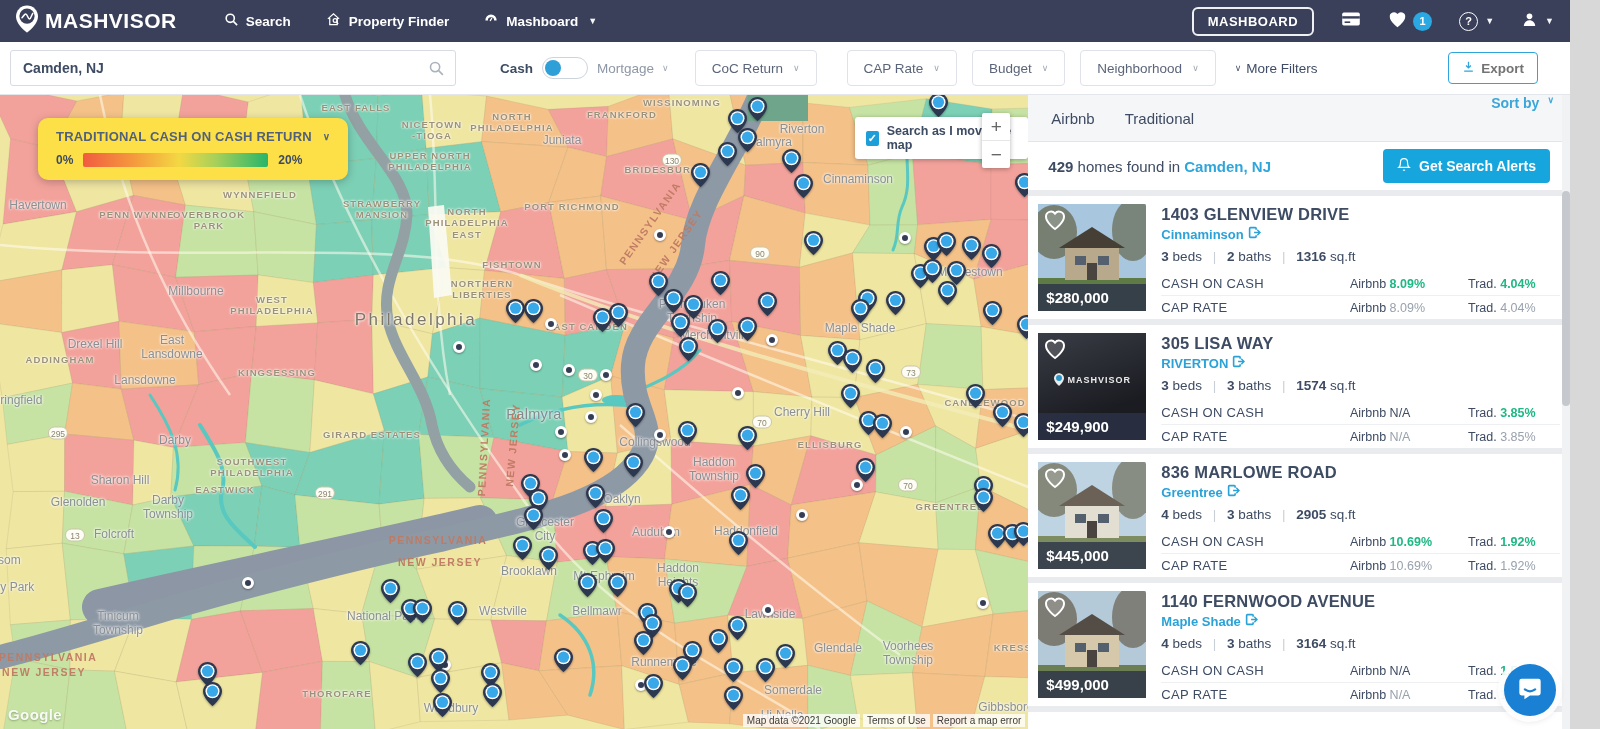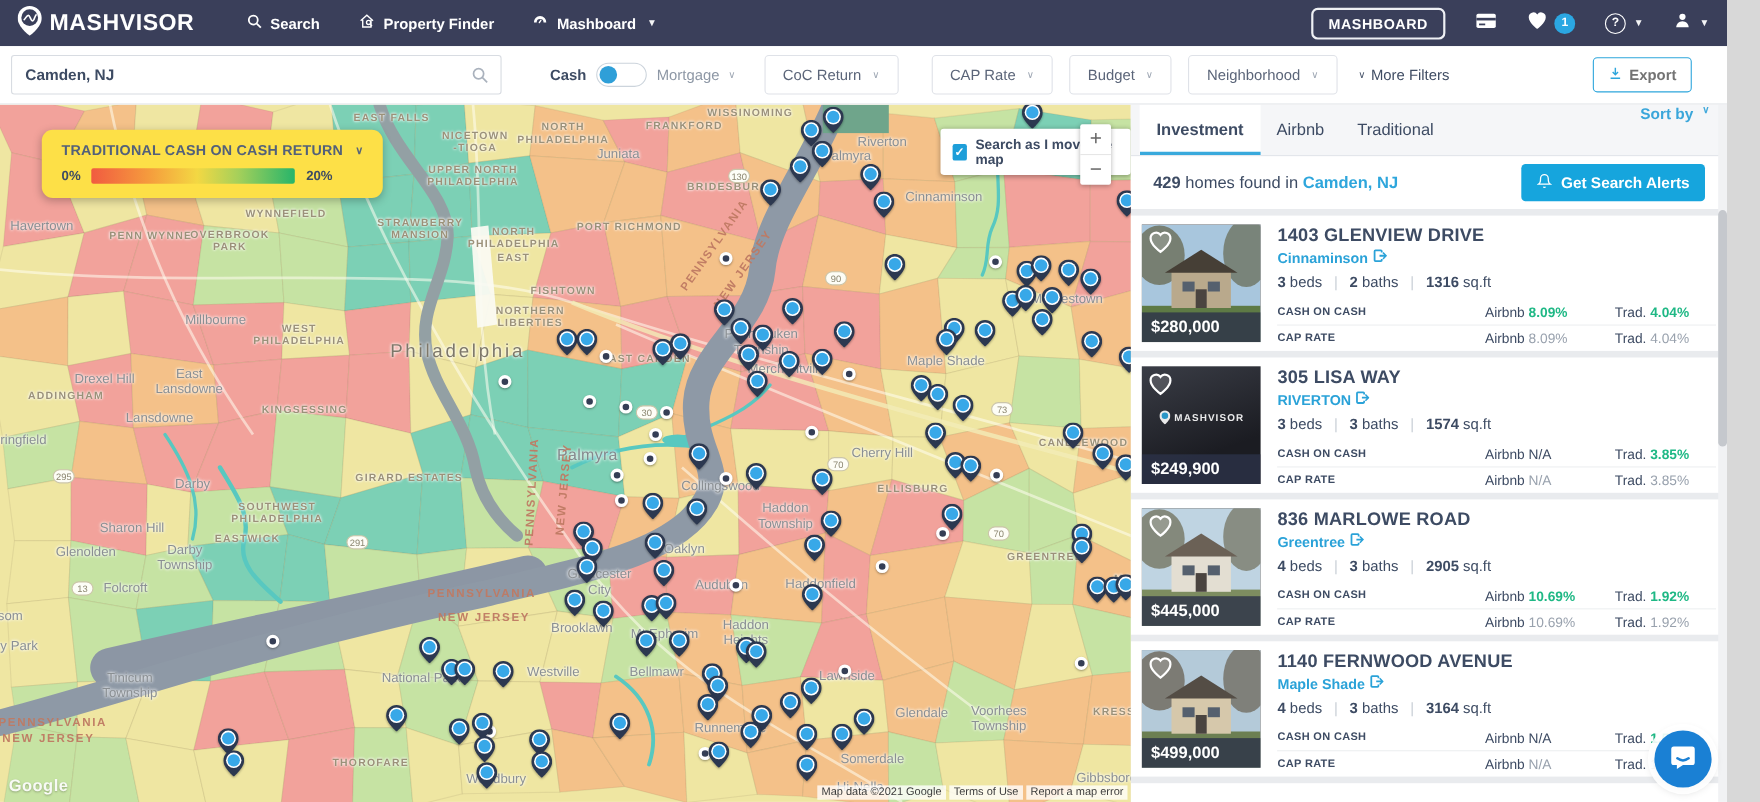--- a/index.html
+++ b/index.html
@@ -89,21 +89,21 @@
 .heart{position:absolute;top:5px;left:5px;z-index:2;cursor:pointer}
 .card-body{flex:1;margin-left:15px;min-width:0}
 .addr{font-size:16.5px;font-weight:600;color:#3d4b63;letter-spacing:.2px;margin-top:1px;white-space:nowrap}
 .hood-link{font-size:13px;font-weight:700;color:#2aa2d8;display:flex;align-items:center;gap:4px;margin-top:2px;cursor:pointer}
 .specs{font-size:13.5px;color:#3d4b63;margin-top:7px}
 .specs b{font-weight:700}
 .specs .sep{color:#c9cfd6;margin:0 7px}
 .metrics{margin-top:8px}
 .mrow{display:flex;align-items:center;height:23px}
 .mrow+.mrow{border-top:1px solid #edeff1}
-.mlabel{flex:1;font-size:10px;font-weight:700;color:#3d4b63;letter-spacing:.3px}
+.mlabel{flex:1;font-size:13px;font-weight:400;color:#3d4b63;letter-spacing:.3px}
 .mcell{width:118px;font-size:12.5px;color:#3d4b63;white-space:nowrap}
 .mcell.t{width:92px}
 .v-green{color:#1fb885;font-weight:700}
 .v-gray{color:#98a1ad}
 .v-dark{color:#3d4b63}
 .card-stub{background:#fff;flex:1}
 .sb{position:absolute;right:0;top:0;bottom:0;width:8px;background:#f1f2f4;z-index:4}
 .sb-thumb{position:absolute;right:0;top:96px;width:8px;height:215px;background:#c5c8cd;border-radius:4px;cursor:pointer}
 
 .chat{position:absolute;right:14px;bottom:13px;width:52px;height:52px;border-radius:50%;background:#1a80d4;box-shadow:0 0 0 6px rgba(255,255,255,.9),0 2px 10px rgba(0,0,0,.3);display:flex;align-items:center;justify-content:center;z-index:9;cursor:pointer}
@@ -1116,21 +1116,20 @@
       <div class="google">Google</div>
       <div class="attrib">
         <span>Map data ©2021 Google</span>
         <span>Terms of Use</span>
         <span>Report a map error</span>
       </div>
     </div>
 
     <div class="panel">
       <div class="tabs">
-        <div class="tab active">Investment</div>
         <div class="tab">Airbnb</div>
         <div class="tab">Traditional</div>
         <div class="sort">
           <span>Sort by</span>
           <span class="caret">∨</span>
         </div>
       </div>
       <div class="subheader">
         <div class="results"><b>429</b><span> homes found in </span><span class="loc">Camden, NJ</span></div>
         <button class="alerts-btn">

